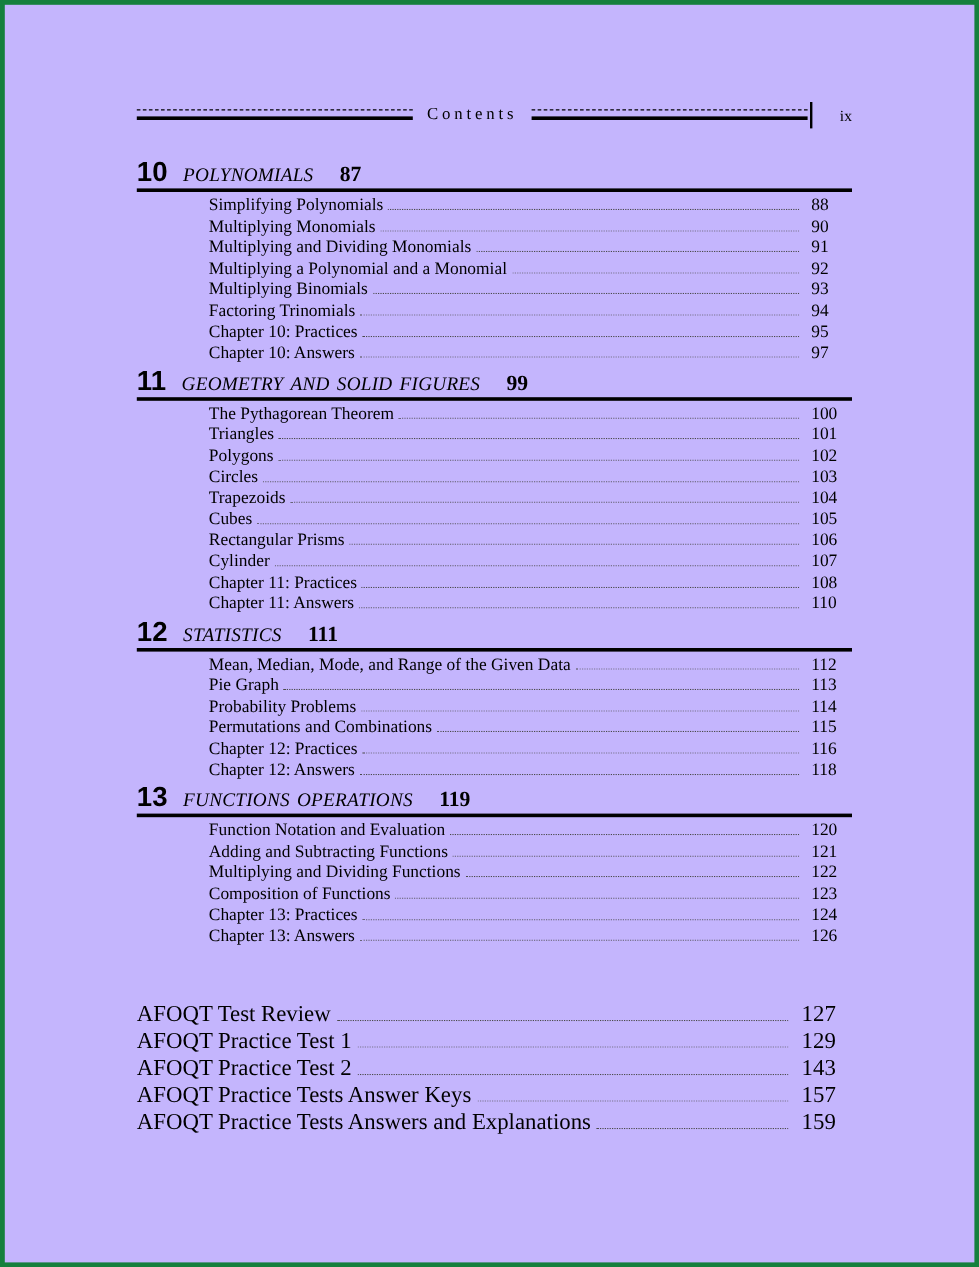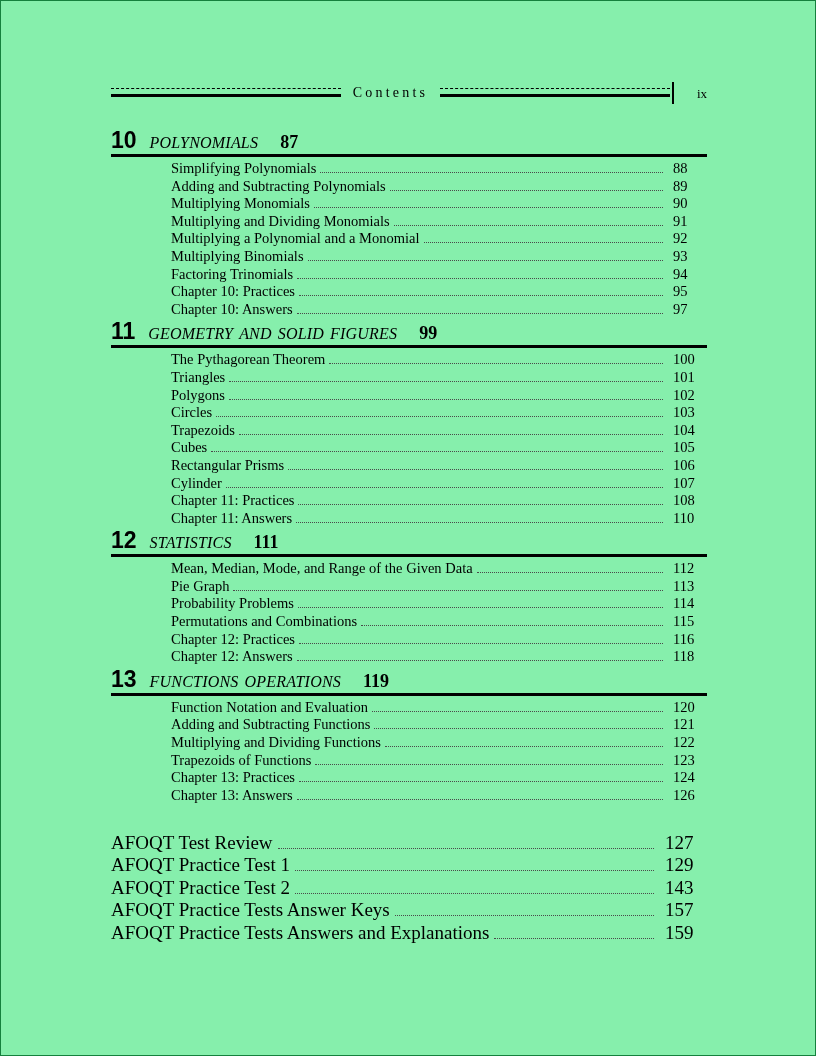--- a/index.html
+++ b/index.html
@@ -4,22 +4,22 @@
 <style>
   html, body {
     margin: 0;
     padding: 0;
     background: #ffffff;
   }
   .page {
     position: relative;
     width: 816px;
     height: 1056px;
-    background: #86efac;
-    border: 1px solid #15803d;
+    background: #c4b5fd;
+    border: 4px solid #15803d;
     box-sizing: border-box;
     overflow: hidden;
     font-family: "Liberation Serif", "DejaVu Serif", serif;
     color: #000000;
   }
 
   
   .header {
     position: absolute;
     left: 110px;
@@ -199,25 +199,20 @@
           <span class="chapter-title">Polynomials</span>
           <span class="chapter-page">87</span>
         </div>
         <div class="entries">
           <div class="entry">
             <span class="entry-label">Simplifying Polynomials</span>
             <span class="entry-dots"></span>
             <span class="entry-page">88</span>
           </div>
           <div class="entry">
-            <span class="entry-label">Adding and Subtracting Polynomials</span>
-            <span class="entry-dots"></span>
-            <span class="entry-page">89</span>
-          </div>
-          <div class="entry">
             <span class="entry-label">Multiplying Monomials</span>
             <span class="entry-dots"></span>
             <span class="entry-page">90</span>
           </div>
           <div class="entry">
             <span class="entry-label">Multiplying and Dividing Monomials</span>
             <span class="entry-dots"></span>
             <span class="entry-page">91</span>
           </div>
           <div class="entry">
@@ -361,21 +356,21 @@
             <span class="entry-label">Adding and Subtracting Functions</span>
             <span class="entry-dots"></span>
             <span class="entry-page">121</span>
           </div>
           <div class="entry">
             <span class="entry-label">Multiplying and Dividing Functions</span>
             <span class="entry-dots"></span>
             <span class="entry-page">122</span>
           </div>
           <div class="entry">
-            <span class="entry-label">Trapezoids of Functions</span>
+            <span class="entry-label">Composition of Functions</span>
             <span class="entry-dots"></span>
             <span class="entry-page">123</span>
           </div>
           <div class="entry">
             <span class="entry-label">Chapter 13: Practices</span>
             <span class="entry-dots"></span>
             <span class="entry-page">124</span>
           </div>
           <div class="entry">
             <span class="entry-label">Chapter 13: Answers</span>

